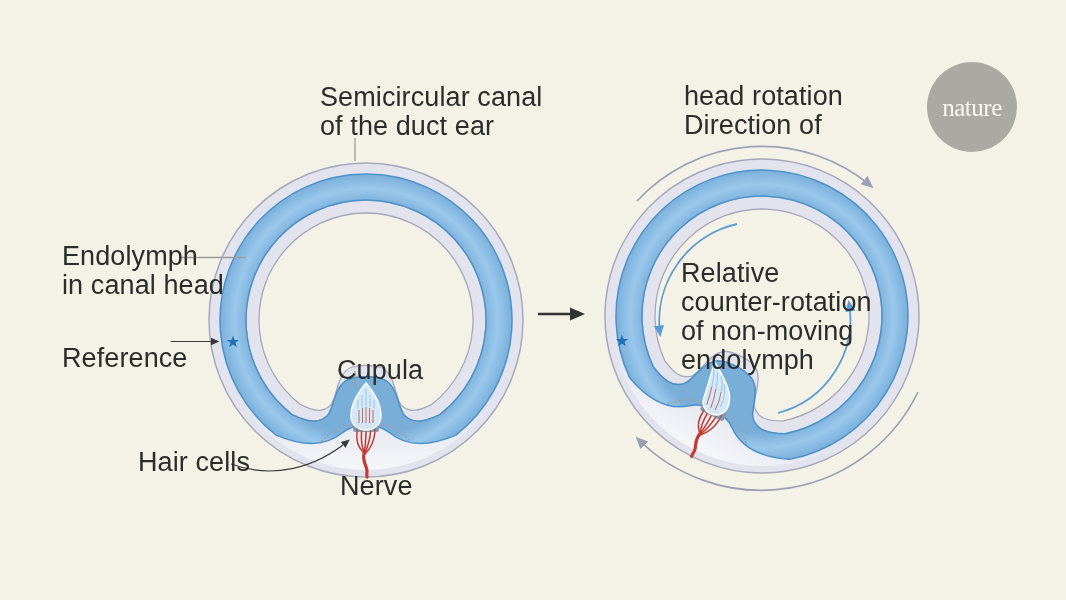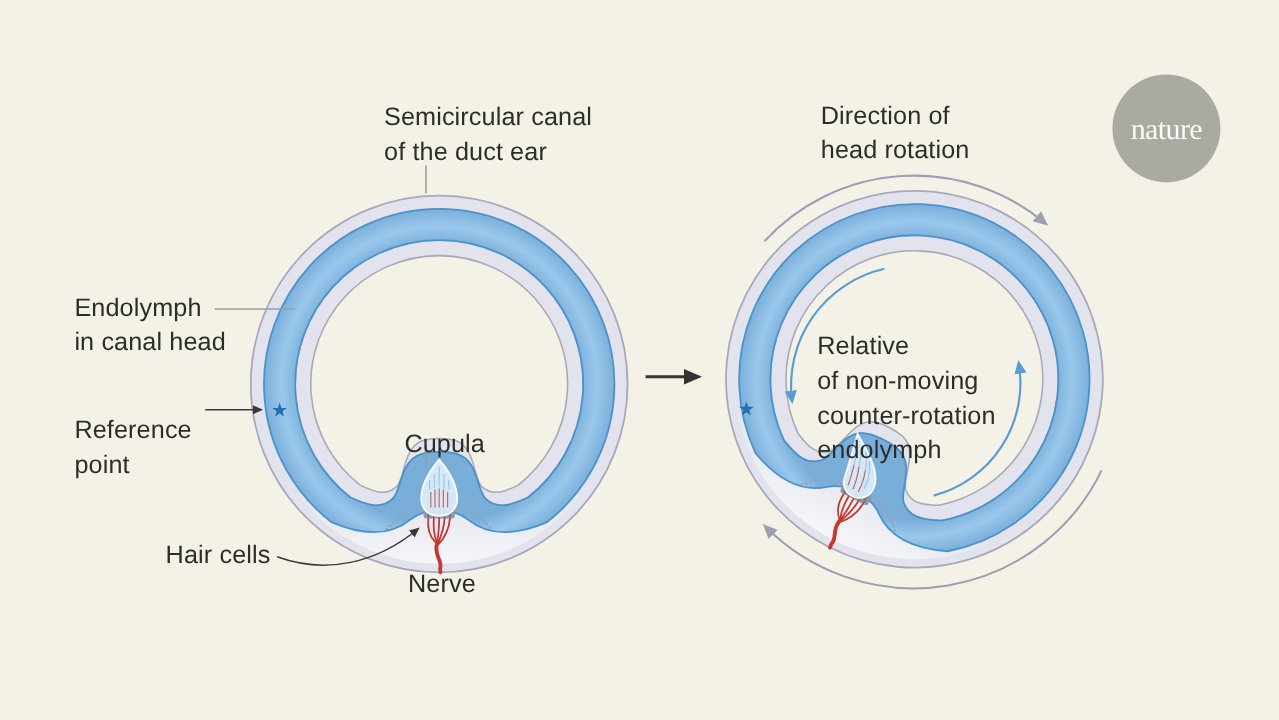--- a/index.html
+++ b/index.html
@@ -1,19 +1,19 @@
 <!DOCTYPE html>
 <html><head>
 <meta charset="utf-8">
 <style>
   html,body{margin:0;padding:0;}
   #stage{position:relative;width:1066px;height:600px;background:#f4f2e6;overflow:hidden;
          font-family:"Liberation Sans",sans-serif;}
   svg{position:absolute;left:0;top:0;}
-  .lbl{position:absolute;font-size:21px;line-height:29px;color:#2c2c2a;white-space:nowrap;letter-spacing:.1px;}
+  .lbl{position:absolute;font-size:27px;line-height:29px;color:#2c2c2a;white-space:nowrap;letter-spacing:.1px;}
   .lbl span{display:block;}
   .outer-ring{fill:#e2e3ed;stroke:#a6a8bb;stroke-width:1.5;}
   .inner-band{fill:#e2e3ed;stroke:#a6a8bb;stroke-width:1.3;}
   .center-hole{fill:#f4f2e6;stroke:#a6a8bb;stroke-width:1.3;}
   .duct{stroke:#4b92ca;stroke-width:1.5;fill-rule:evenodd;}
   .stipple{fill:none;stroke:#9aa0b2;stroke-width:1.8;stroke-dasharray:.4 3.4;stroke-linecap:round;}
   .cilia-blue{fill:none;stroke:#9ecbe9;stroke-width:1.1;}
   .cilia-red{fill:none;stroke:#c06a6a;stroke-width:1;}
   .fiber{fill:none;stroke-width:1.5;stroke-linecap:round;}
   .trunk{fill:none;stroke-width:3.2;stroke-linecap:round;}
@@ -135,35 +135,34 @@
 <div class="lbl" style="left:320px;top:83px">
   <span>Semicircular canal</span>
   <span>of the duct ear</span>
 </div>
 <div class="lbl" style="left:62px;top:242px">
   <span>Endolymph</span>
   <span>in canal head</span>
 </div>
 <div class="lbl" style="left:62px;top:344px">
   <span>Reference</span>
-  <span>point</span>
 </div>
 <div class="lbl" style="left:337px;top:356px">
   <span>Cupula</span>
 </div>
 <div class="lbl" style="left:138px;top:448px">
   <span>Hair cells</span>
 </div>
 <div class="lbl" style="left:340px;top:472px">
   <span>Nerve</span>
 </div>
 <div class="lbl" style="left:684px;top:82px">
+  <span>head rotation</span>
   <span>Direction of</span>
-  <span>head rotation</span>
 </div>
-<div class="lbl" style="left:681px;top:274px">
+<div class="lbl" style="left:681px;top:259px">
   <span>Relative</span>
+  <span>counter-rotation</span>
   <span>of non-moving</span>
-  <span>counter-rotation</span>
   <span>endolymph</span>
 </div>
 
 </div>
 
 </body></html>

